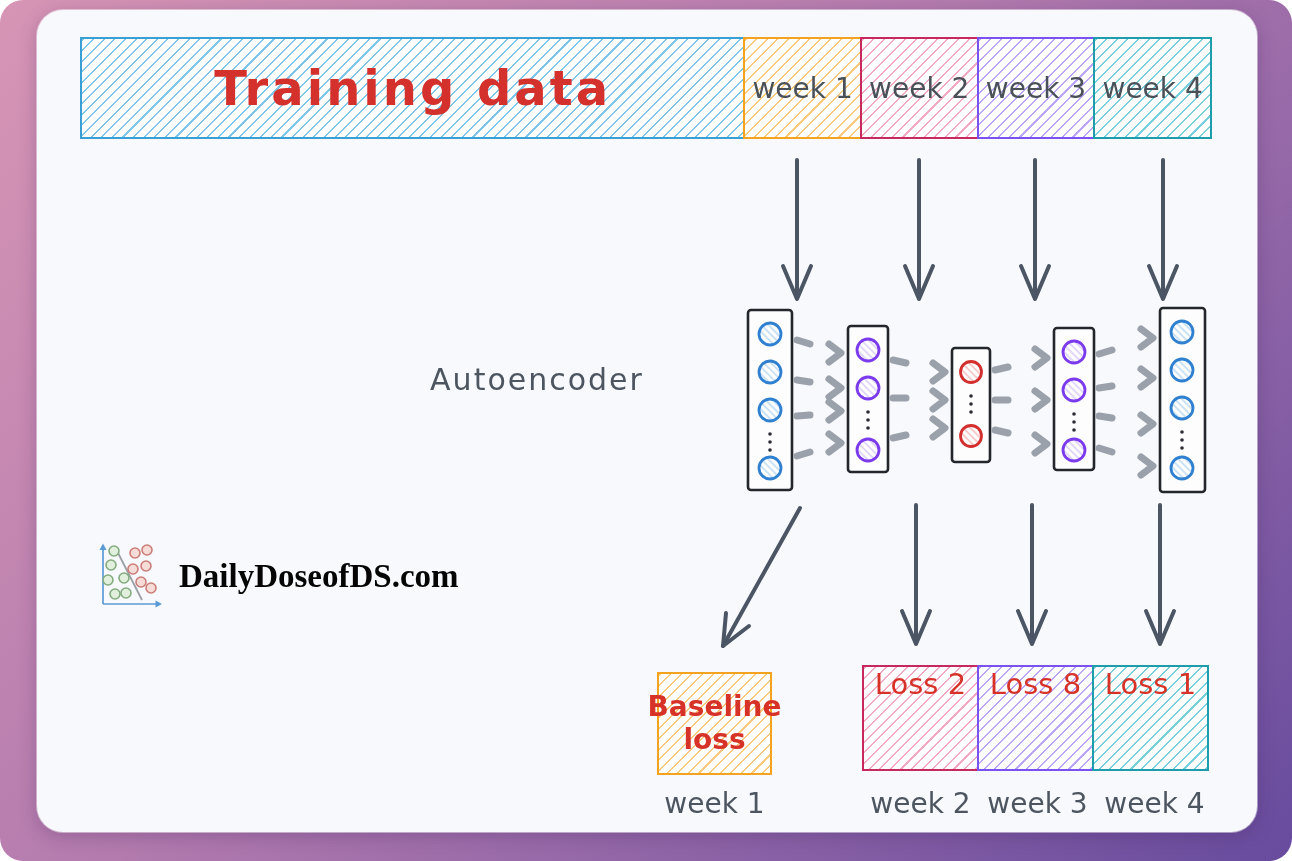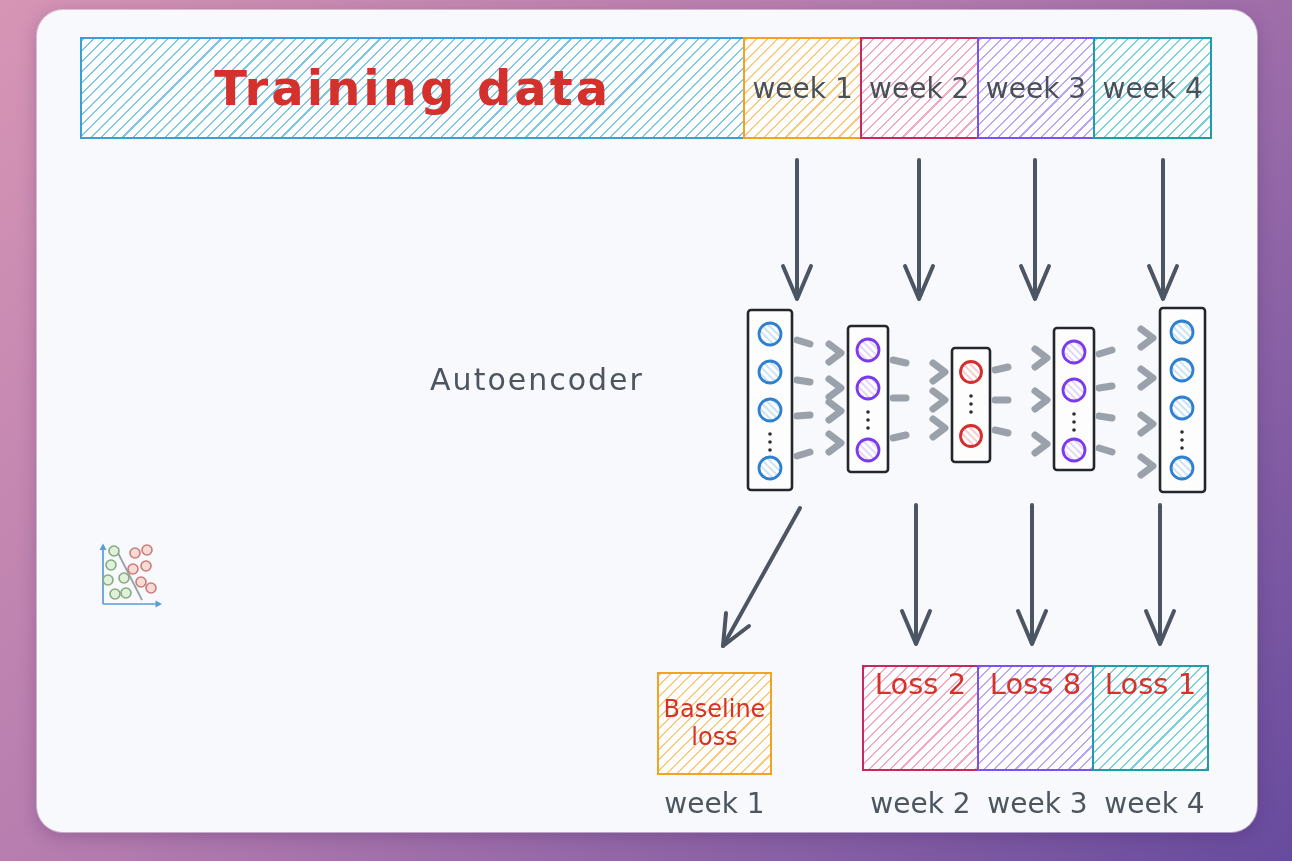--- a/index.html
+++ b/index.html
@@ -2,20 +2,21 @@
 <html><head>
 <meta charset="utf-8">
 <style>
   html,body{margin:0;padding:0;}
   .stage{
     position:relative;
     width:1292px;height:861px;
     background:linear-gradient(135deg,#d795b5 0%,#b37bae 45%,#674b9e 100%);
     overflow:hidden;
     font-family:"DejaVu Sans",sans-serif;
+    border-radius:23px;
   }
   .card{
     position:absolute;left:37px;top:10px;width:1220px;height:822px;
     background:#f8f9fc;border-radius:26px;
     box-shadow:0 0 0 1px rgba(255,255,255,.45),0 4px 18px rgba(60,30,90,.28);
   }
   
   .hatch{background-color:#ffffff;}
   .hatch-blue{background-image:repeating-linear-gradient(135deg,#7fc6e8 0 1.5px,transparent 1.5px 7.5px);border:2px solid #3a9fd4;}
   .hatch-orange{background-image:repeating-linear-gradient(135deg,#f9c97d 0 1.5px,transparent 1.5px 7.5px);border:2px solid #f5a31f;}
@@ -31,21 +32,21 @@
   .train-label{font-size:48px;font-weight:700;color:#d4312d;letter-spacing:3px;}
   .week-label{font-size:28px;font-weight:500;color:#495057;white-space:nowrap;}
   
   .ae-label{position:absolute;left:280px;top:352px;width:440px;text-align:center;
     font-size:30px;font-weight:500;color:#4d5660;letter-spacing:2px;}
   .network{position:absolute;left:703px;top:288px;width:475px;height:210px;}
   .overlay{position:absolute;left:0;top:0;width:1220px;height:822px;pointer-events:none;}
   
   .baseline-box{position:absolute;left:620px;top:662px;width:115px;height:103px;box-sizing:border-box;
     display:flex;align-items:center;justify-content:center;text-align:center;}
-  .baseline-box span{font-size:24px;line-height:1.15;color:#d63228;font-weight:400;}
+  .baseline-box span{font-size:28px;line-height:1.15;color:#d63228;font-weight:700;}
   .loss-row{position:absolute;left:825px;top:655px;width:351px;height:106px;display:flex;}
   .loss-seg{box-sizing:border-box;width:117px;height:100%;display:flex;justify-content:center;}
   .loss-seg + .loss-seg{margin-left:-2px;}
   .loss-label{font-size:29px;color:#d63228;font-weight:500;white-space:nowrap;}
   
   .bw1{position:absolute;left:613px;top:777px;width:129px;text-align:center;}
   .bw-row{position:absolute;left:825px;top:777px;width:351px;display:flex;}
   .bw-cell{width:117px;text-align:center;}
   .bw-text{font-size:28px;font-weight:500;color:#4d5660;white-space:nowrap;}
   
@@ -272,16 +273,17 @@
         </g>
         <g stroke="#cb7d78" stroke-width="1.6" fill="#f7dbd7">
           <circle cx="40" cy="13" r="5"></circle>
             <circle cx="52" cy="10" r="5"></circle>
             <circle cx="38" cy="29" r="5"></circle>
           <circle cx="51" cy="26" r="5"></circle>
             <circle cx="46" cy="42" r="5"></circle>
             <circle cx="56" cy="48" r="5"></circle>
         </g>
       </svg>
+      <span class="logo-text">DailyDoseofDS.com</span>
     </div>
 
   </div>
 </div>
 
 </body></html>

